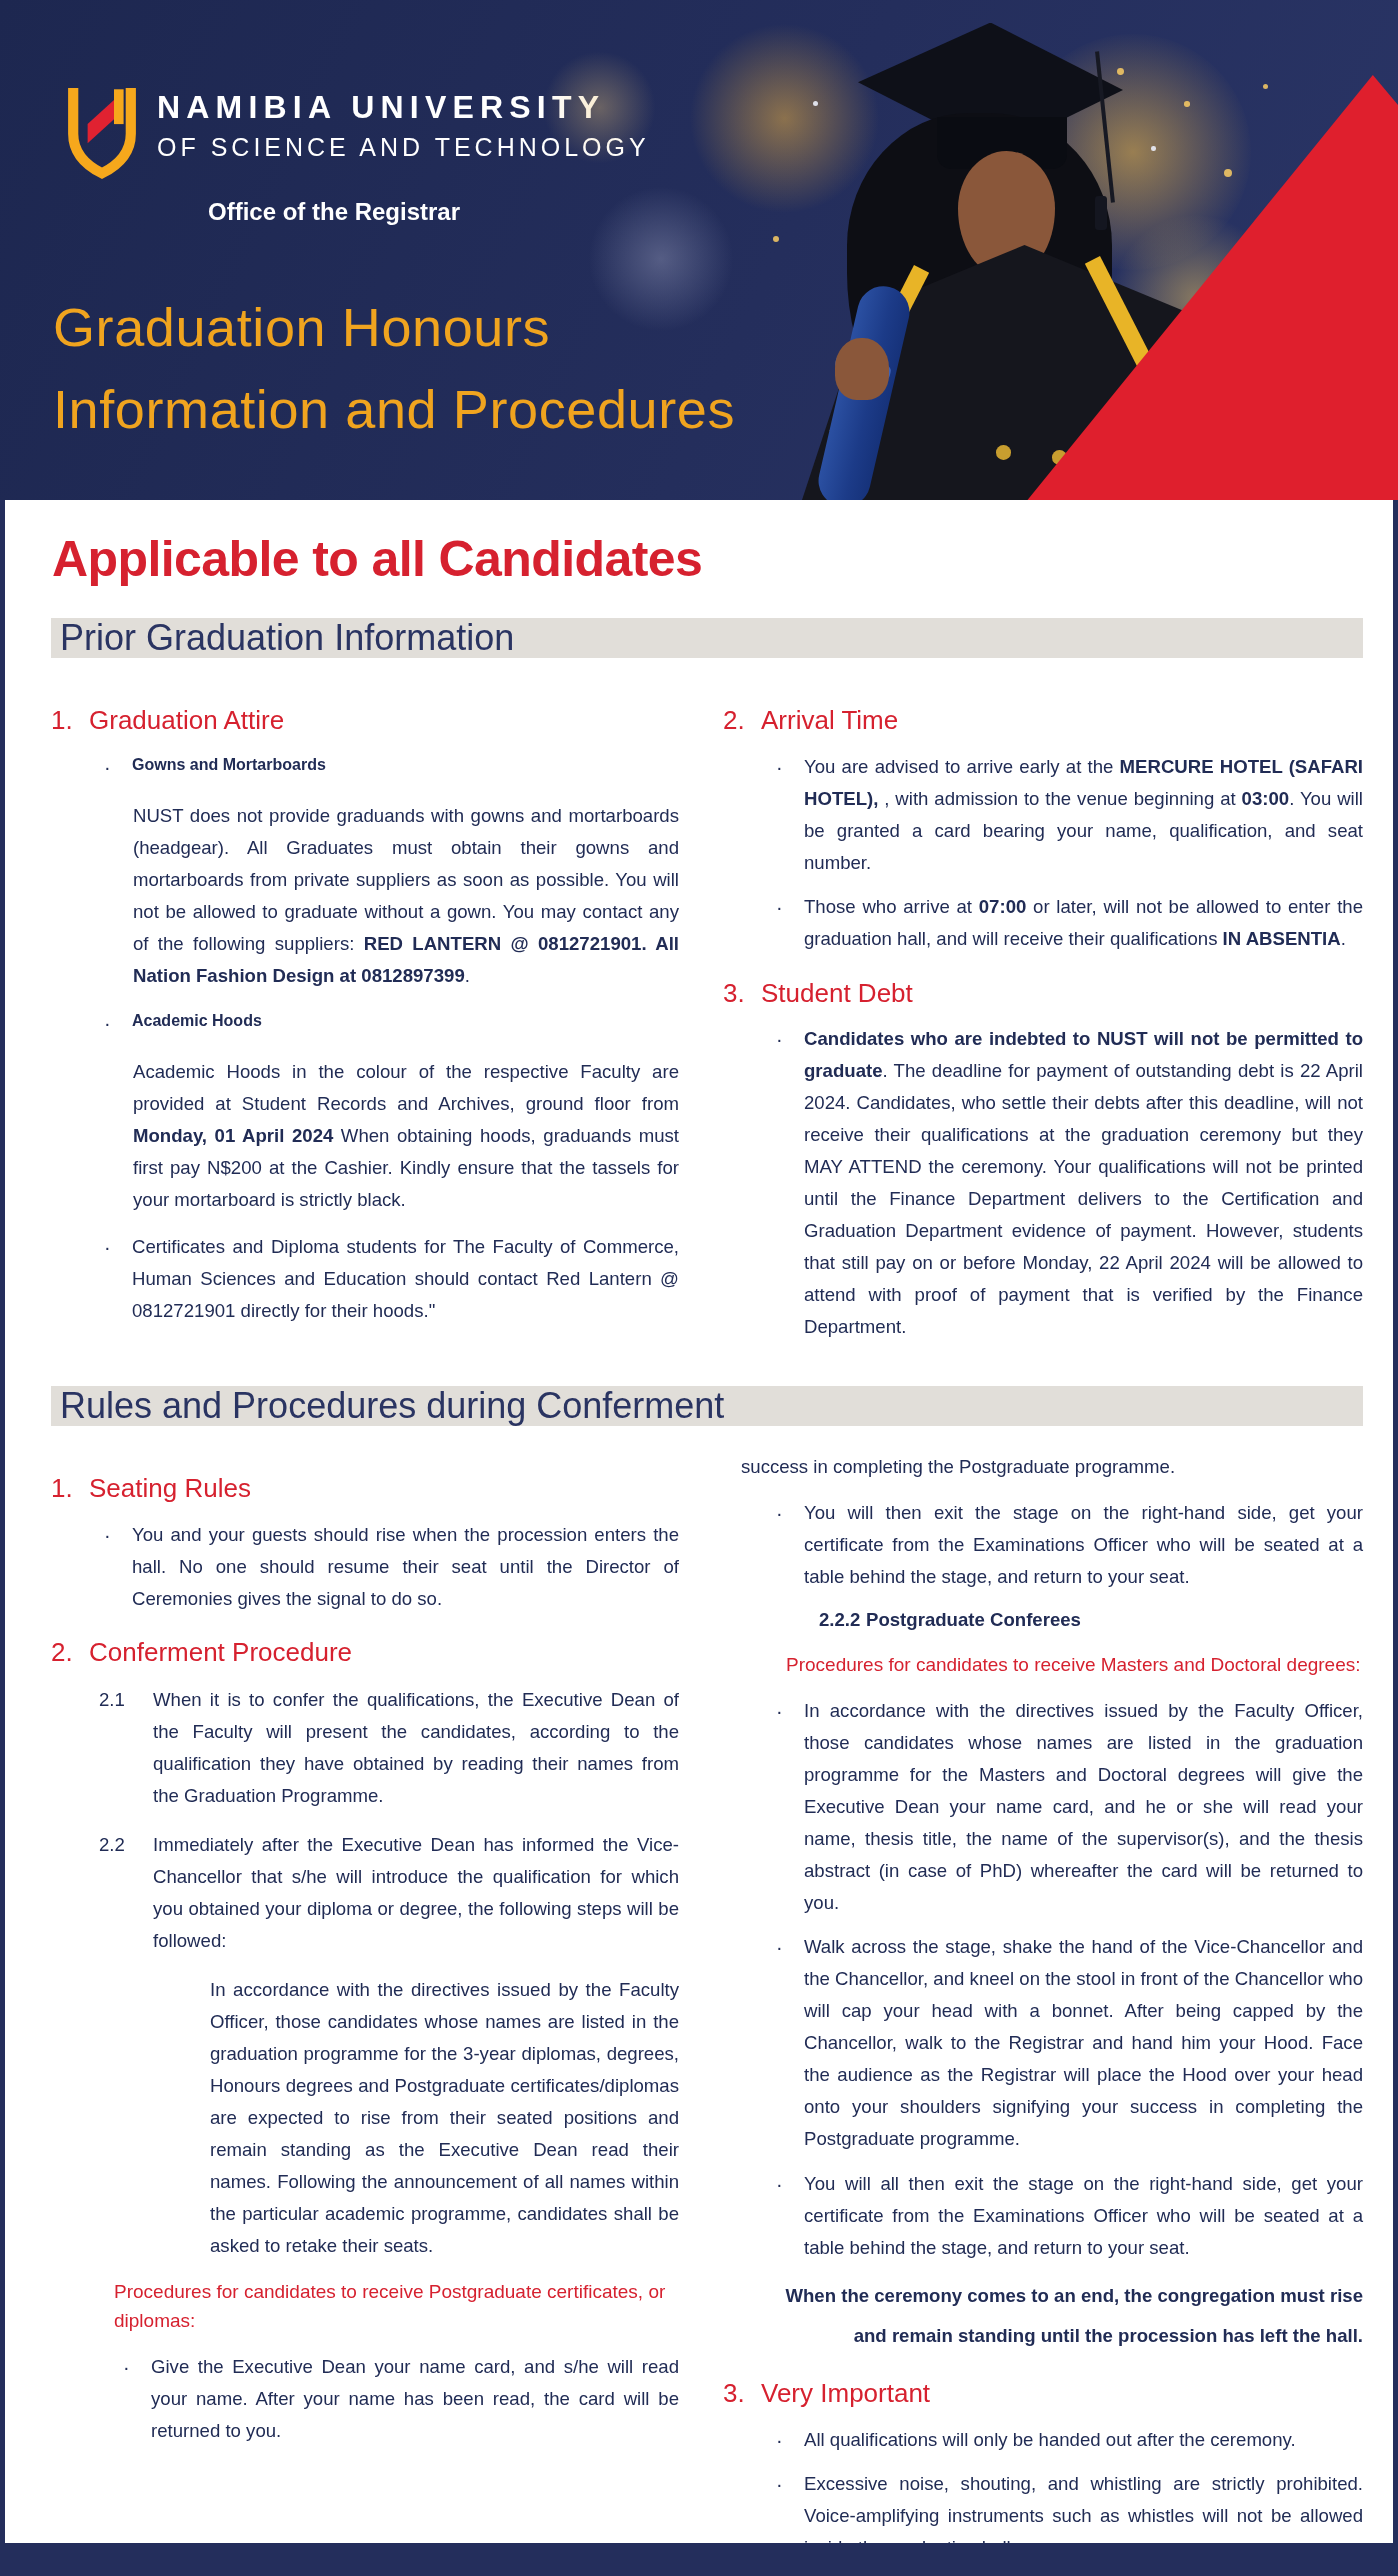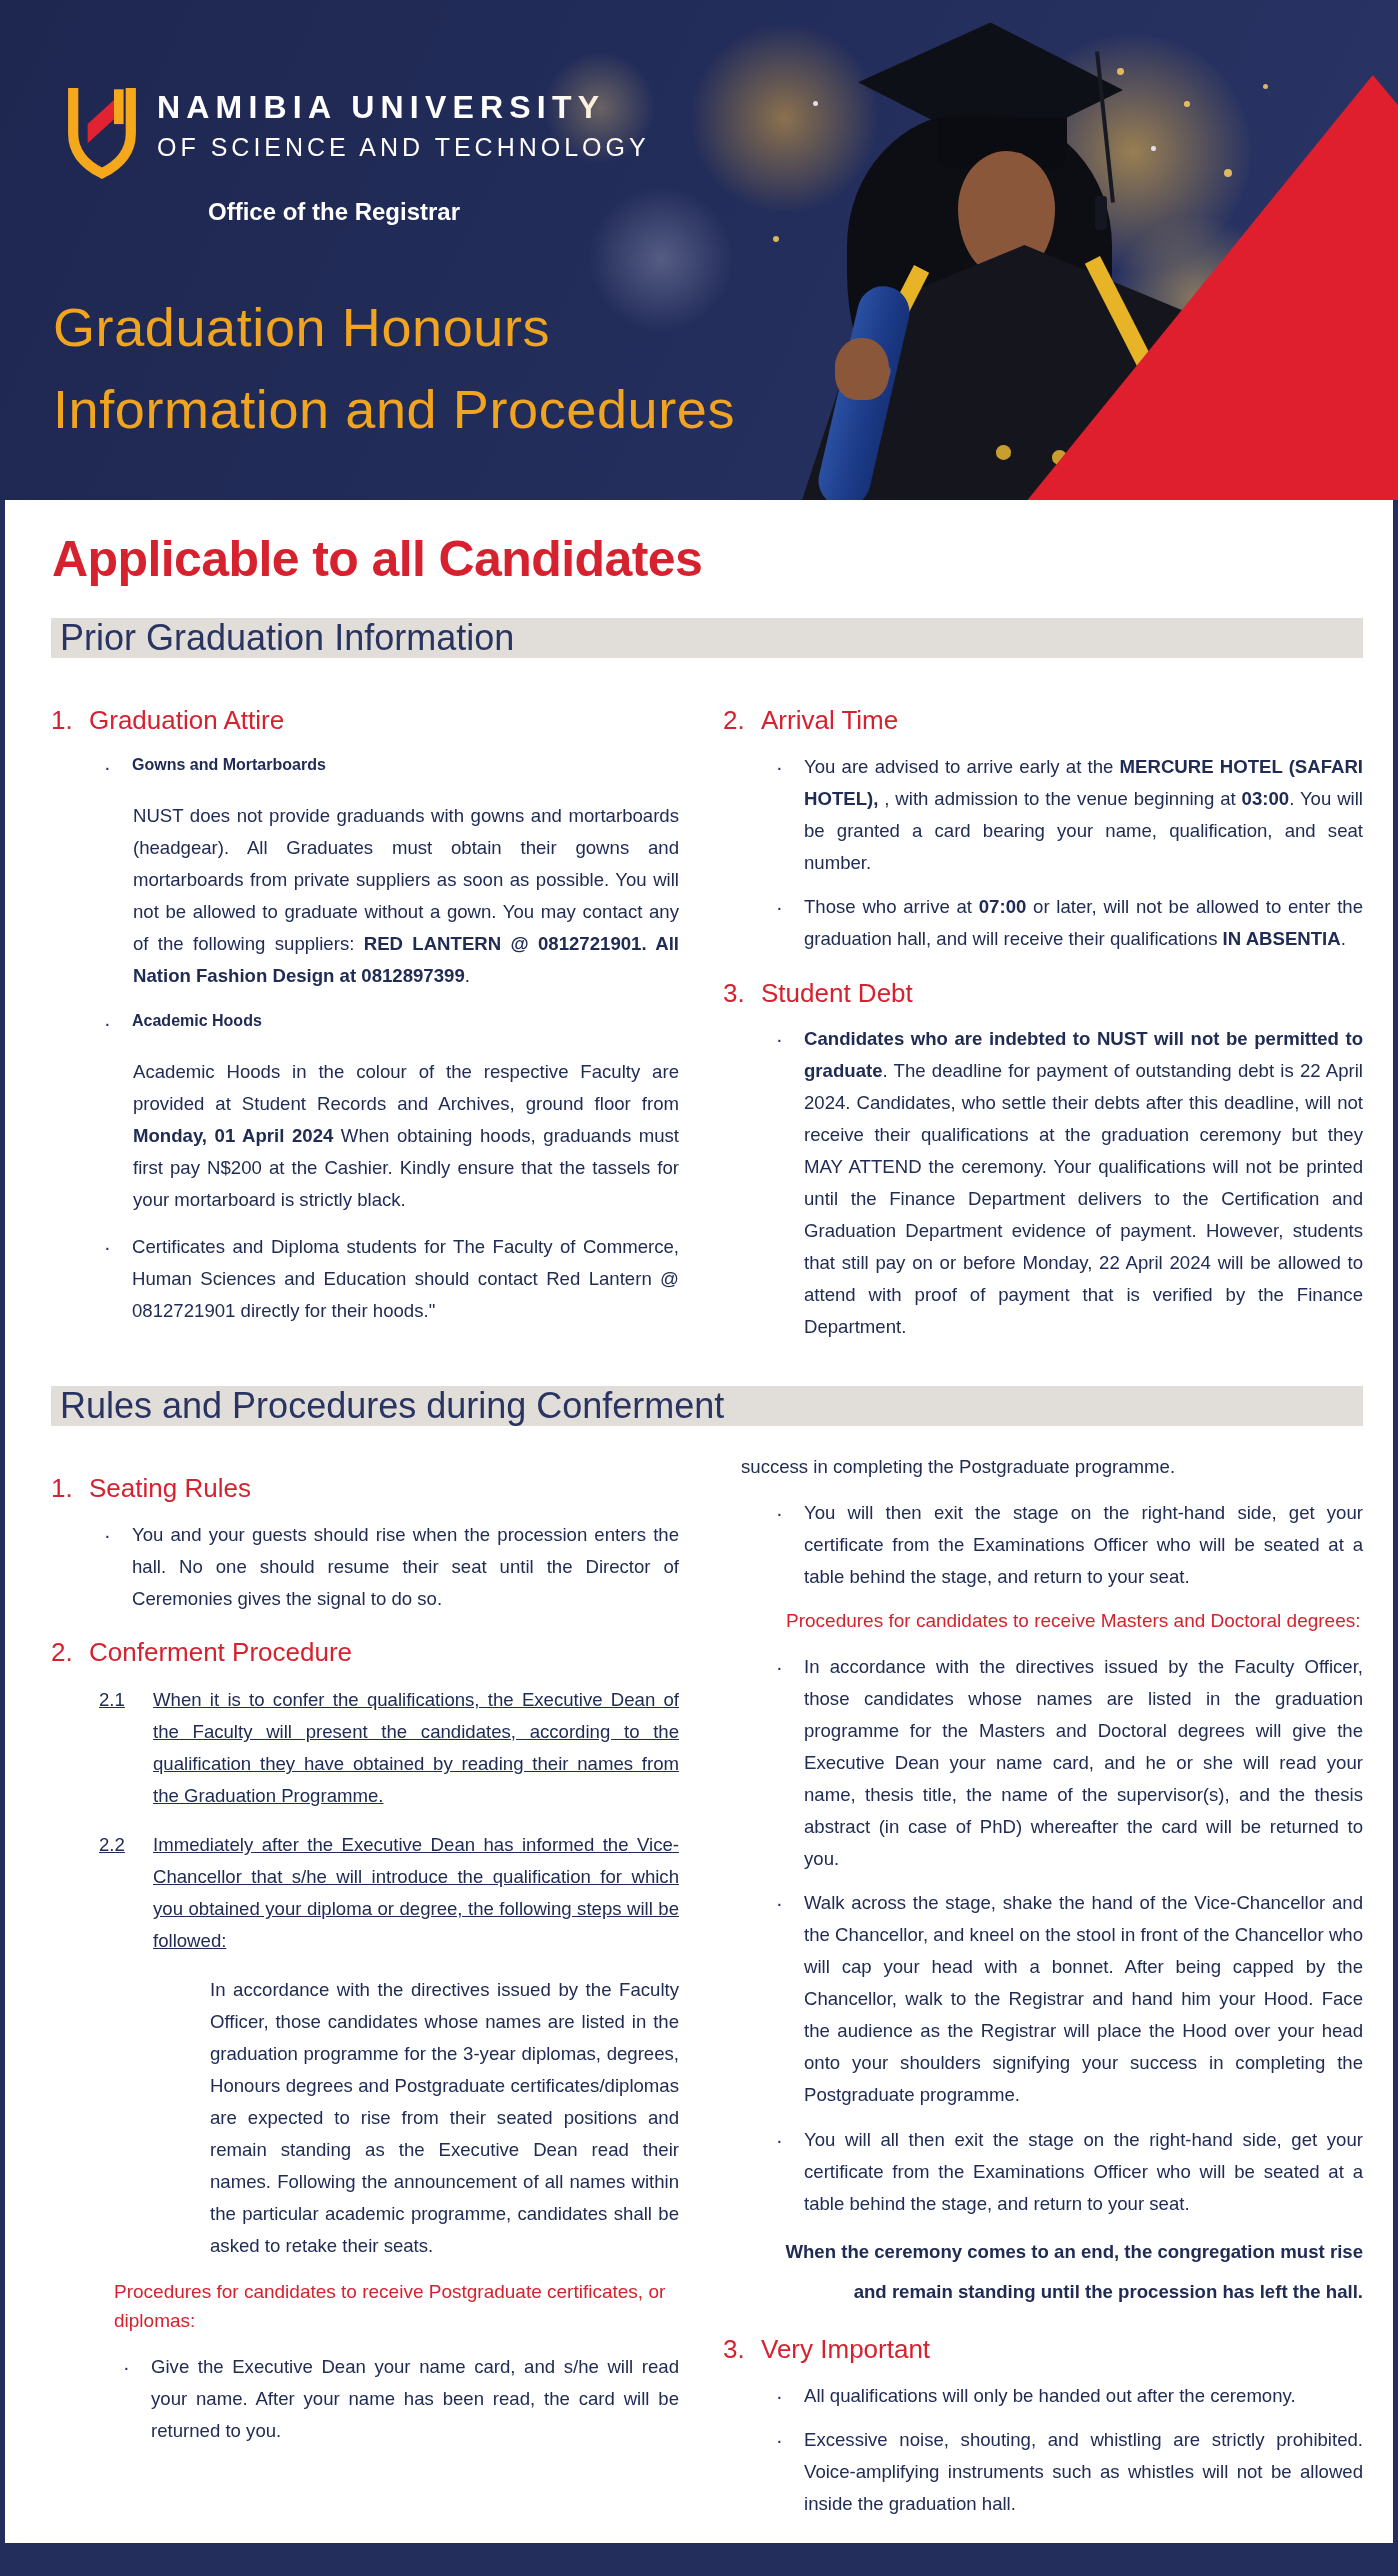--- a/index.html
+++ b/index.html
@@ -56,21 +56,21 @@
   .body-text{color:#212c55; font-size:18.6px; line-height:32px; text-align:justify;}
   .b{font-weight:700;}
   .bullet{display:flex; margin:0 0 12.4px 53px;}
   .bullet.l2{margin-left:72px;}
   .bullet .marker{flex:0 0 28px; color:#212c55; font-size:20px; line-height:32px;}
   .bullet .bt{flex:1;}
   .bullet-heading{font-size:16px; font-weight:700; text-align:left; line-height:27px; margin-bottom:10px;}
   .para{margin:0 0 14.6px 82px;}
   .para.p2{margin-left:159px;}
   .para.p0{margin-left:18px;}
-  .numpara{display:flex; margin:16px 0 17px 48px;text-decoration:underline;}
+  .numpara{display:flex; margin:16px 0 17px 48px;}
   .numpara .num2{flex:0 0 54px; font-weight:400;}
   .numheading{display:flex; margin:3.4px 0 16px 96px; font-weight:700; line-height:28px; text-align:left;}
   .numheading .num2{flex:0 0 47px;}
   .redpara{color:#d6212f; margin:2.3px 0 16px 63px; font-size:19px; line-height:29px; text-align:left;}
   .boldpara{font-weight:700; margin:4.5px 0 17px 50px; text-align:right; line-height:40px;}
 
   footer{position:absolute; left:0; bottom:0; width:1398px; height:33px; background:#242e5c;}
 </style>
 </head>
 <body>
@@ -214,20 +214,24 @@
               <span class="marker">·</span>
               <div class="bt"><span>Give the Executive Dean your name card, and s/he will read your name. After your name has been read, the card will be returned to you.</span></div>
             </div>
           </div>
         <div class="col body-text">
             <div class="para p0"><span>success in completing the Postgraduate programme.</span></div>
             <div class="bullet l1">
               <span class="marker">·</span>
               <div class="bt"><span>You will then exit the stage on the right-hand side, get your certificate from the Examinations Officer who will be seated at a table behind the stage, and return to your seat.</span></div>
             </div>
+            <div class="numheading">
+              <span class="num2">2.2.2</span>
+              <div class="nht">Postgraduate Conferees</div>
+            </div>
             <div class="redpara">Procedures for candidates to receive Masters and Doctoral degrees:</div>
             <div class="bullet l1">
               <span class="marker">·</span>
               <div class="bt"><span>In accordance with the directives issued by the Faculty Officer, those candidates whose names are listed in the graduation programme for the Masters and Doctoral degrees will give the Executive Dean your name card, and he or she will read your name, thesis title, the name of the supervisor(s), and the thesis abstract (in case of PhD) whereafter the card will be returned to you.</span></div>
             </div>
             <div class="bullet l1">
               <span class="marker">·</span>
               <div class="bt"><span>Walk across the stage, shake the hand of the Vice-Chancellor and the Chancellor, and kneel on the stool in front of the Chancellor who will cap your head with a bonnet.  After being capped by the Chancellor, walk to the Registrar and hand him your Hood. Face the audience as the Registrar will place the Hood over your head onto your shoulders signifying your success in completing the Postgraduate programme.</span></div>
             </div>
             <div class="bullet l1">

